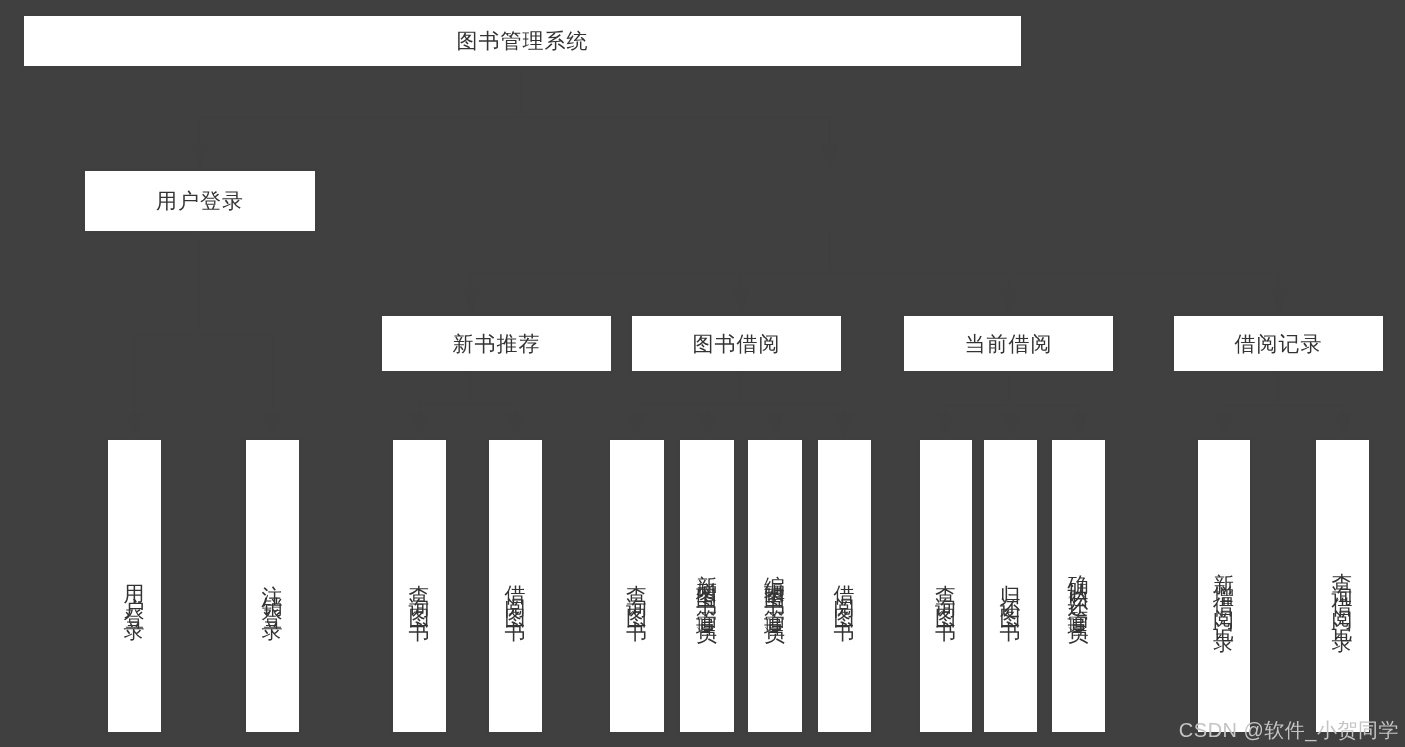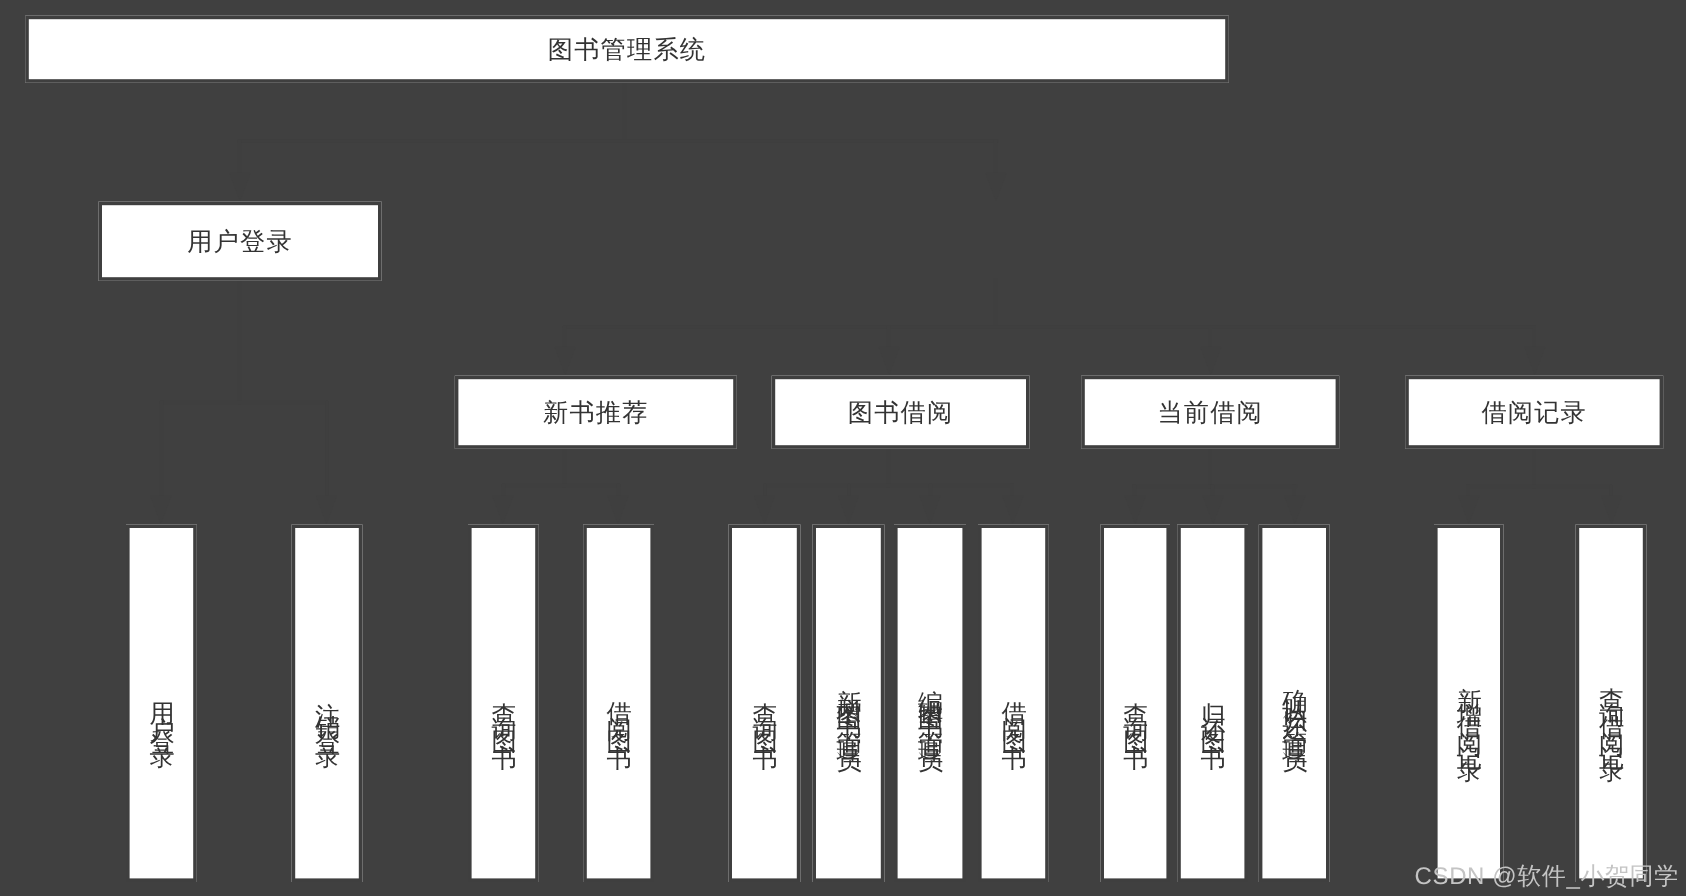--- a/index.html
+++ b/index.html
@@ -99,21 +99,21 @@
     <span class="hlabel">图书管理系统</span>
   </div>
 
   <div class="box" style="left:82px; top:168px; width:236px; height:66px;">
     <span class="hlabel">用户登录</span>
   </div>
 
   <div class="box" style="left:379px; top:313px; width:235px; height:61px;">
     <span class="hlabel">新书推荐</span>
   </div>
-  <div class="box" style="left:643px; top:313px; width:215px; height:61px;">
+  <div class="box" style="left:629px; top:313px; width:215px; height:61px;">
     <span class="hlabel">图书借阅</span>
   </div>
   <div class="box" style="left:901px; top:313px; width:215px; height:61px;">
     <span class="hlabel">当前借阅</span>
   </div>
   <div class="box" style="left:1171px; top:313px; width:215px; height:61px;">
     <span class="hlabel">借阅记录</span>
   </div>
 
   <div class="box vbox" style="left:105px; top:437px; width:59px; height:298px;">

